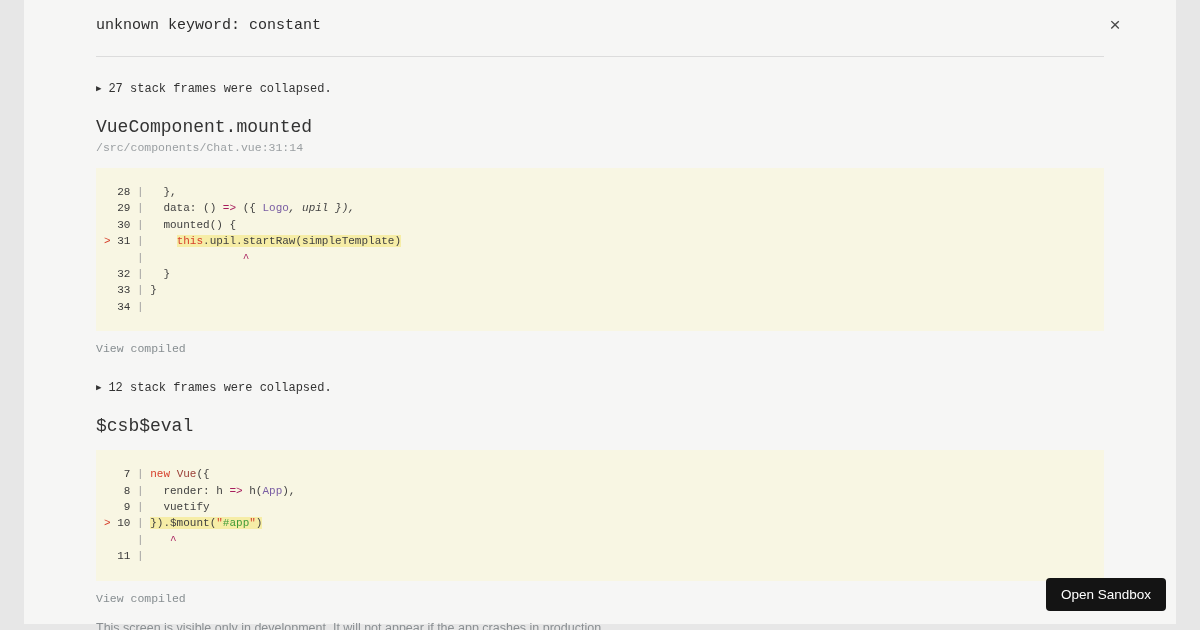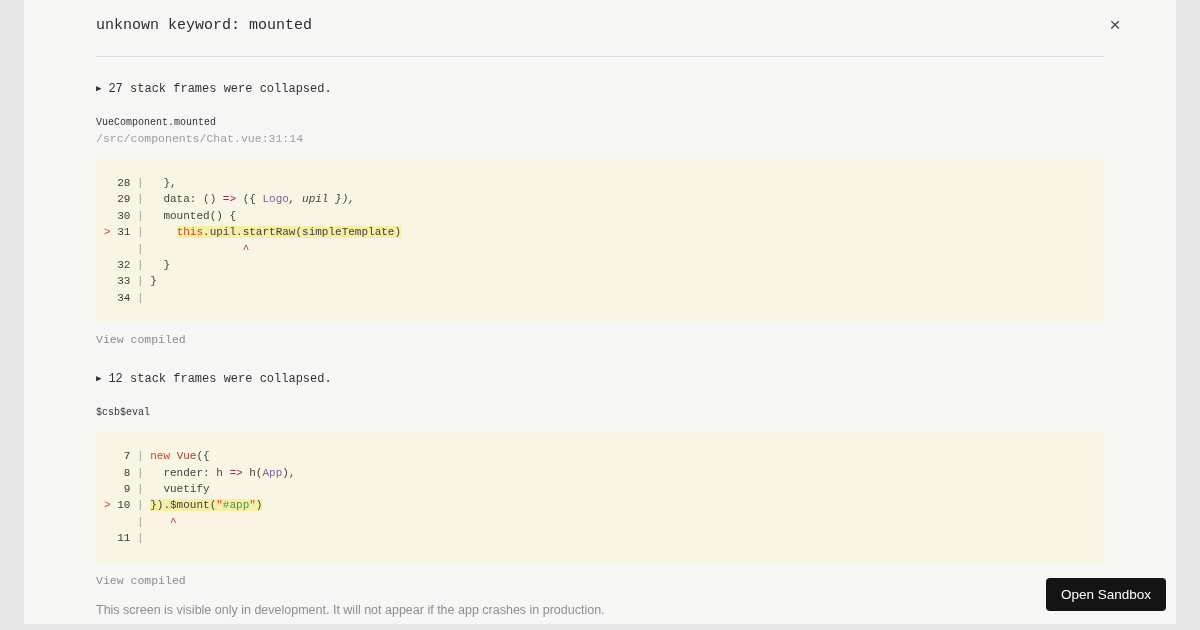--- a/index.html
+++ b/index.html
@@ -42,21 +42,21 @@
 
   .collapsed {
     margin-top: 25px;
     font-size: 12px; color: #333;
     cursor: pointer;
   }
   .collapsed .tri {
     font-size: 9px; color: #333;
     display: inline-block; margin-right: 7px; vertical-align: 1px;
   }
-  .frame-fn { margin-top: 21px; font-size: 10px; color: #333; }
+  .frame-fn { margin-top: 21px; font-size: 18px; color: #333; }
   .frame-file { margin-top: 4px; font-size: 11.5px; color: #9a9fa2; }
 
   .code-block {
     margin-top: 14px;
     background: var(--c-block_bg);
     padding: 16px 8px;
     font-family: "Liberation Mono", "DejaVu Sans Mono", monospace;
     font-size: 11px; line-height: 16.4px;
     color: var(--c-plain);
   }
@@ -87,21 +87,21 @@
 </style>
 </head>
 <body>
 
 <div class="panel">
   <button class="close-btn">
     <span>×</span>
   </button>
 
   <div class="content">
-    <div class="message mono">unknown keyword: mounted</div>
+    <div class="message mono">unknown keyword: constant</div>
     <div class="divider"></div>
 
     <div class="collapsed mono">
       <span class="tri">▶</span><span>27 stack frames were collapsed.</span>
     </div>
 
     <div class="frame-fn mono">VueComponent.mounted</div>
     <div class="frame-file mono">/src/components/Chat.vue:31:14</div>
 
     <div class="code-block">

